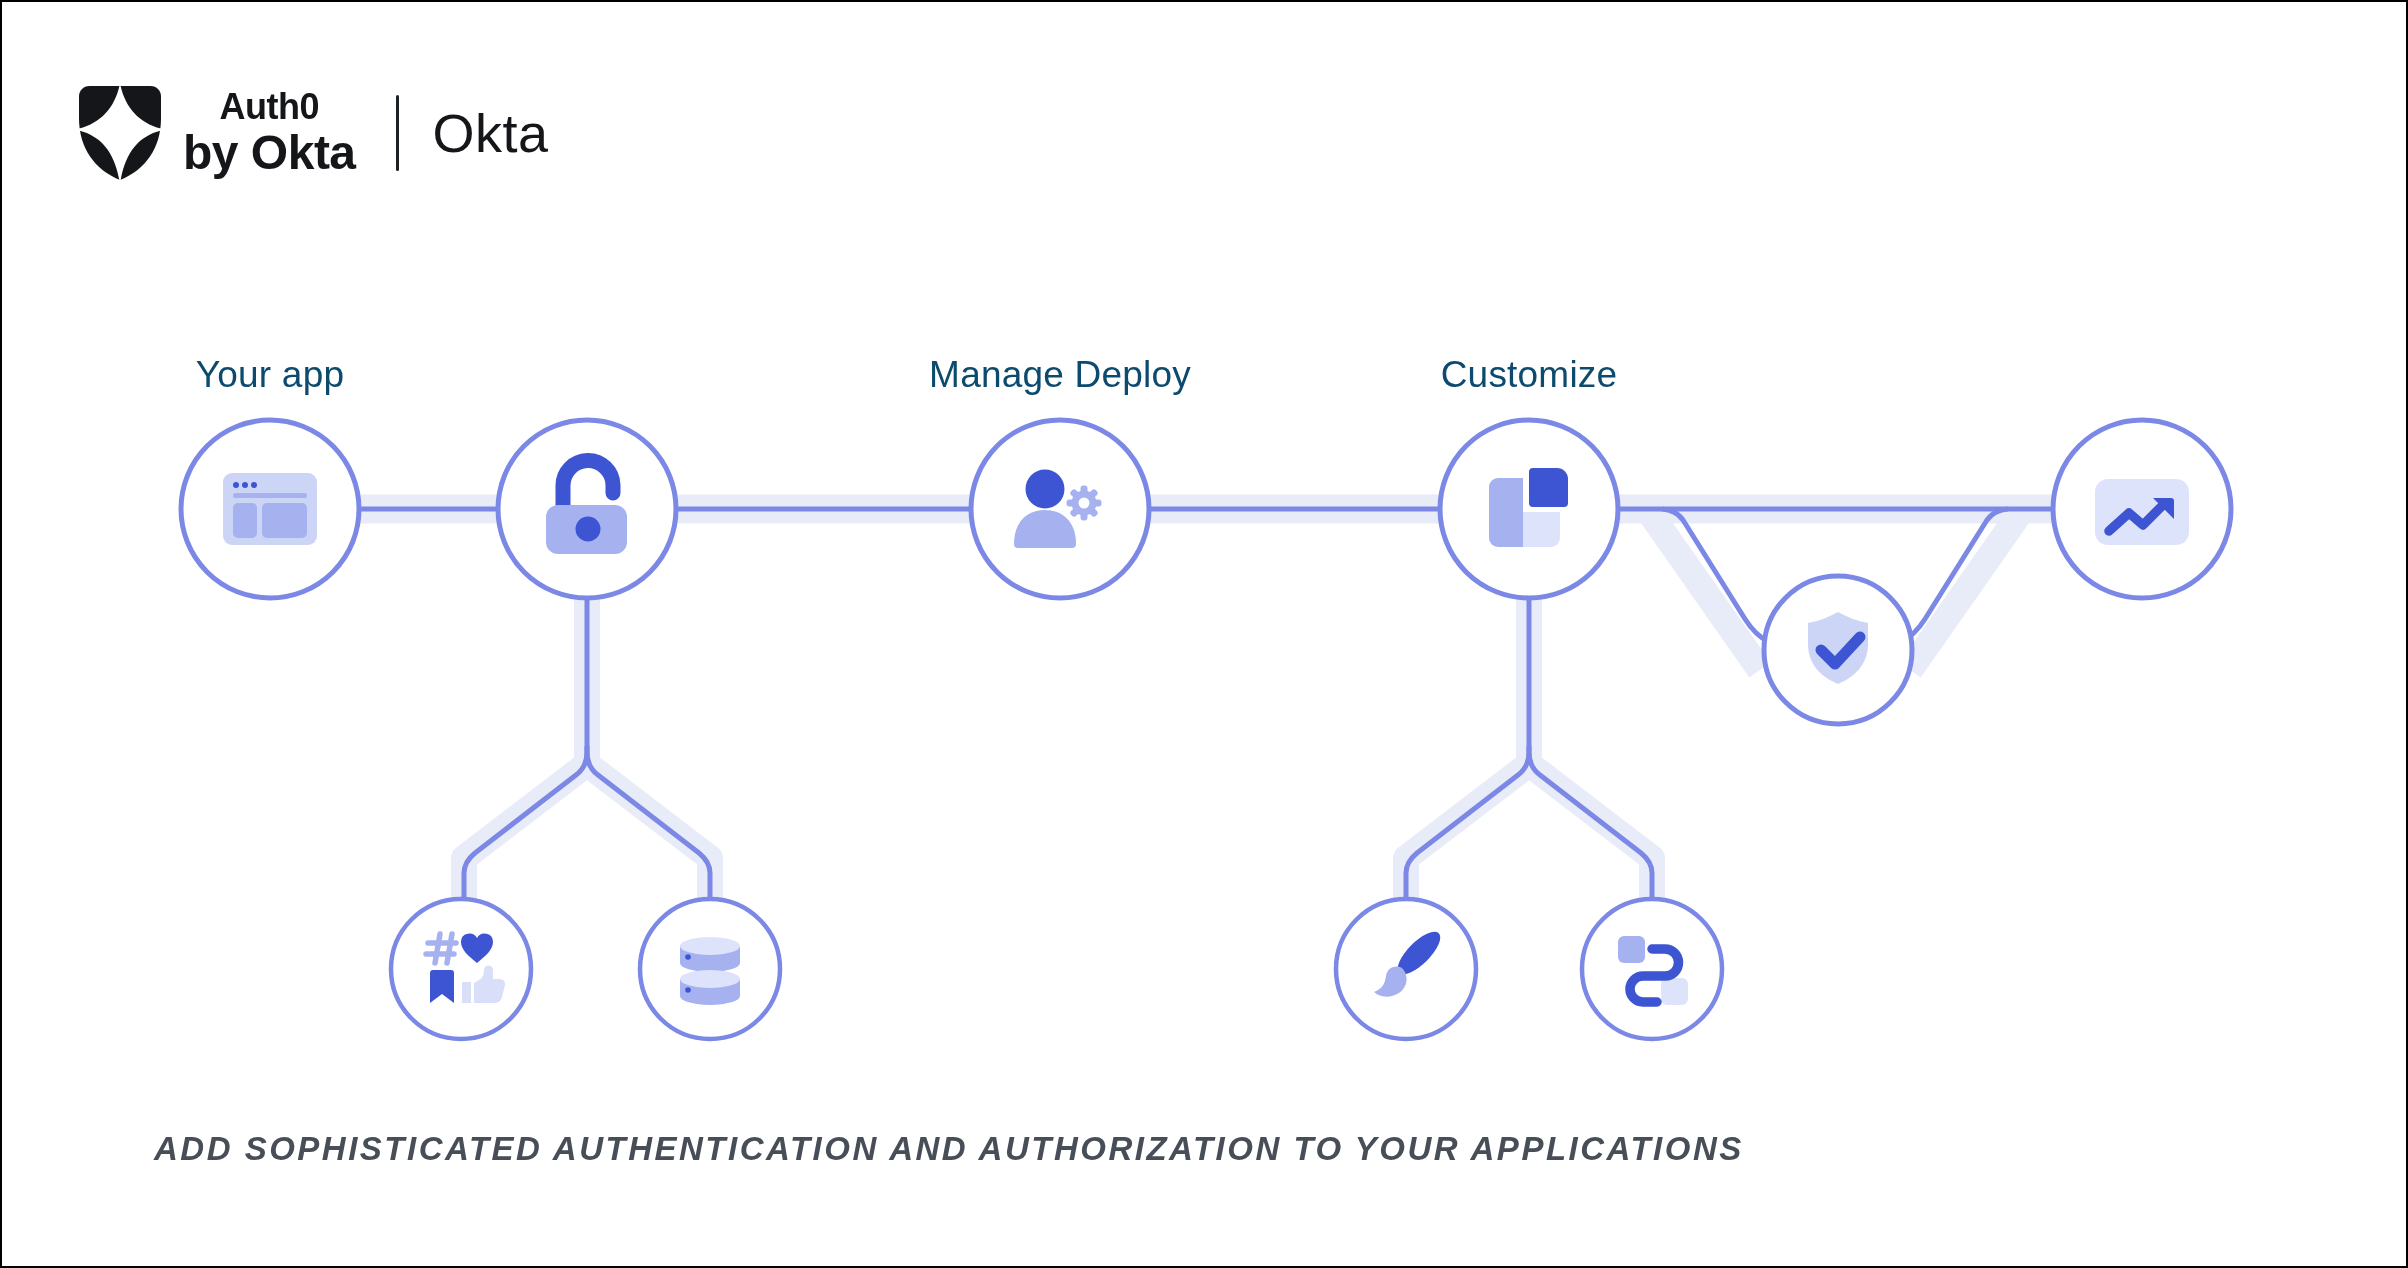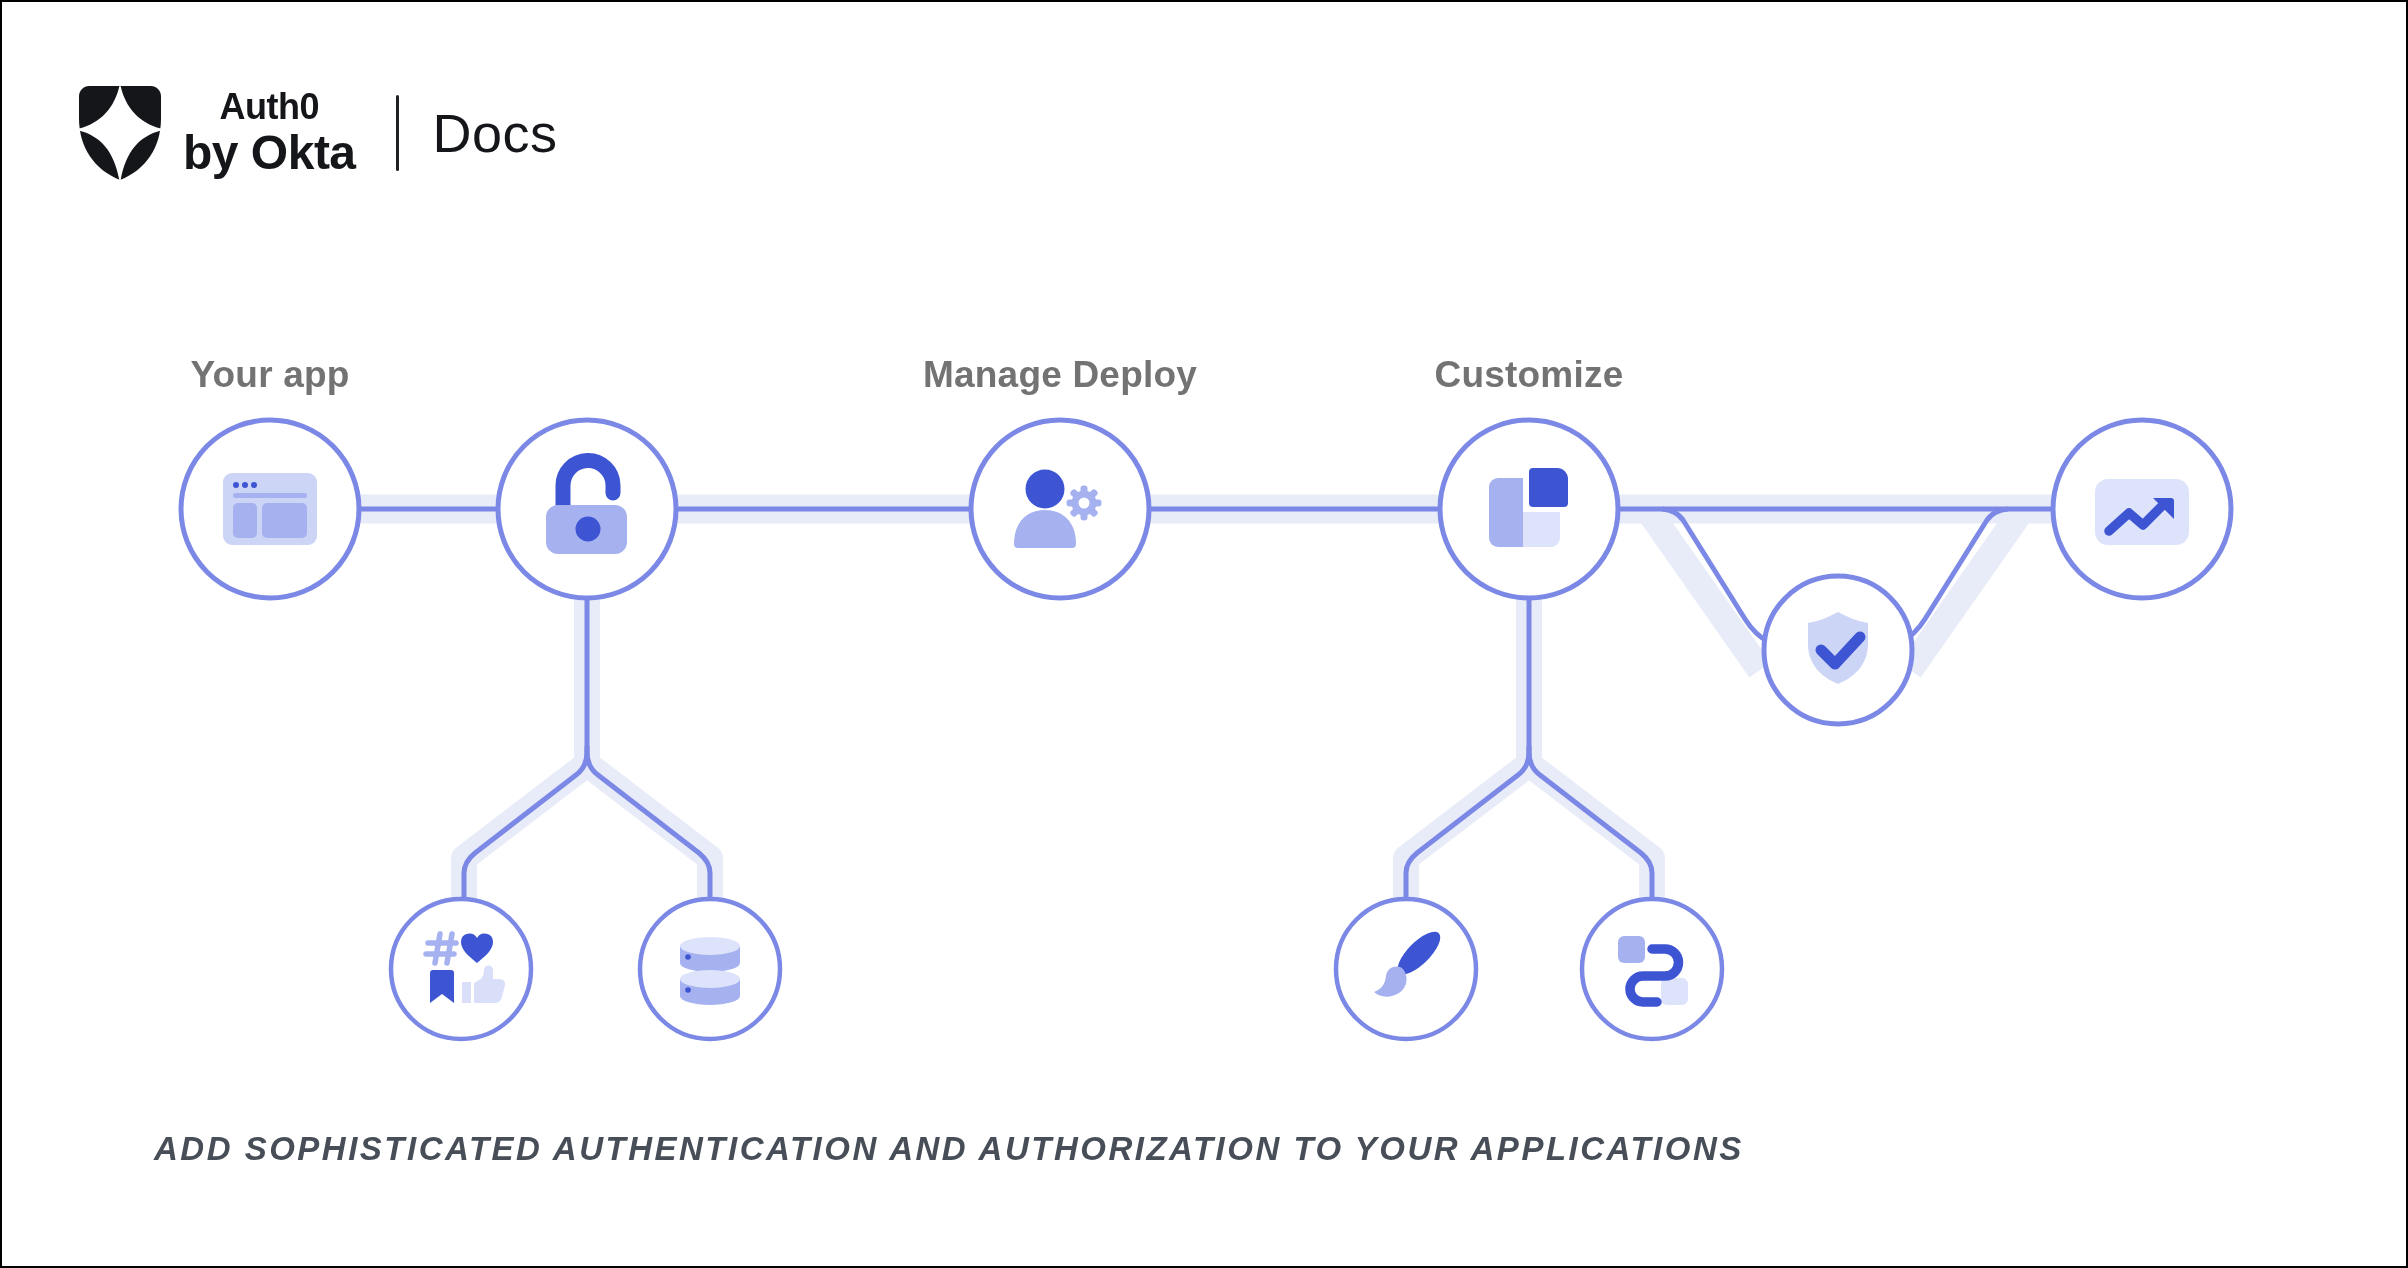--- a/index.html
+++ b/index.html
@@ -26,21 +26,21 @@
     width:3px;height:76px;background:#1e2124;margin:0 34px 0 40px;border-radius:2px;
   }
   .product{font-size:54px;font-weight:300;color:#141619;letter-spacing:0.5px;cursor:pointer;}
   
   .diagram-svg{position:absolute;left:0;top:0;}
   .node-label{
     position:absolute;
     width:480px;
     transform:translateX(-50%);
     text-align:center;
-    font-size:37px;font-weight:700;color:#737373;
+    font-size:37px;font-weight:400;color:#0c4a6e;
     letter-spacing:0.2px;
   }
   .caption{
     position:absolute;left:50%;top:1128px;
     transform:translateX(-50%);
     width:2100px;text-align:left;
     font-size:33px;font-weight:700;color:#474e57;
     letter-spacing:2.5px;
     font-style:italic;
   }
@@ -55,21 +55,21 @@
       <svg class="shield" width="82" height="94" viewBox="0 0 96 110">
         <path fill="#141619" d="M12,0 H84 C90.6,0 96,5.4 96,12 V38 C96,72 78,98 48,110 C18,98 0,72 0,38 V12 C0,5.4 5.4,0 12,0 Z"></path>
         <path fill="#ffffff" d="M48,-3 C54,26 71,45 101,51 C71,57 54,76 48,115 C42,76 25,57 -5,51 C25,45 42,26 48,-3 Z"></path>
       </svg>
       <div class="brand-text">
         <div class="brand-line1">Auth0</div>
         <div class="brand-line2">by Okta</div>
       </div>
     </a>
     <div class="header-divider"></div>
-    <div class="product">Docs</div>
+    <div class="product">Okta</div>
   </div>
 
   <svg class="diagram-svg" width="2404" height="1264" viewBox="0 0 2404 1264">
 
     <g stroke="#E8EBF8" fill="none" stroke-width="29">
       <path d="M357,507 H497"></path>
       <path d="M673,507 H970"></path>
       <path d="M1146,507 H1439"></path>
       <path d="M1615,507 H2053"></path>
 

